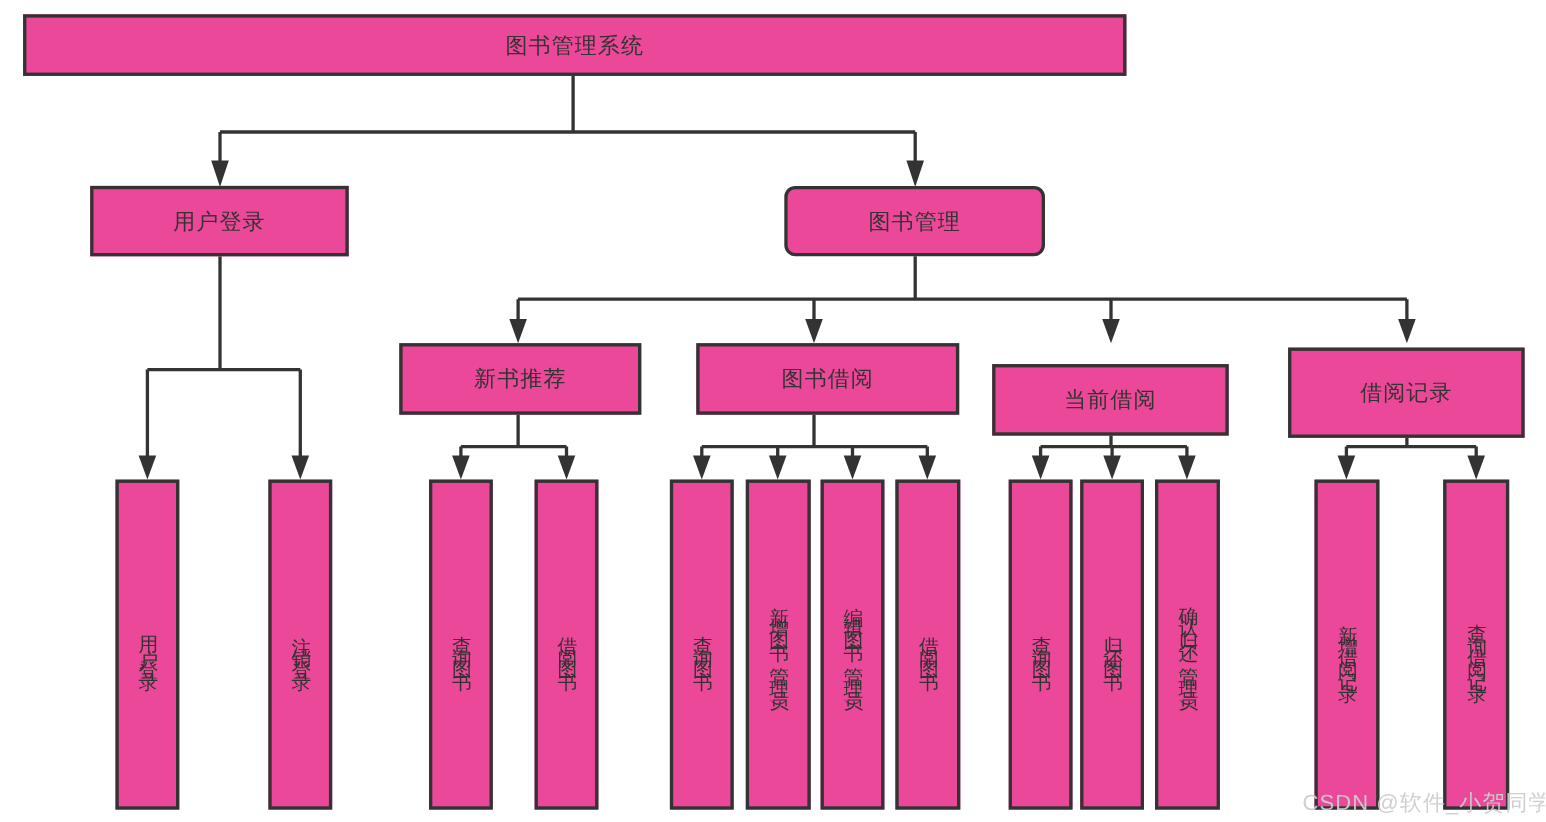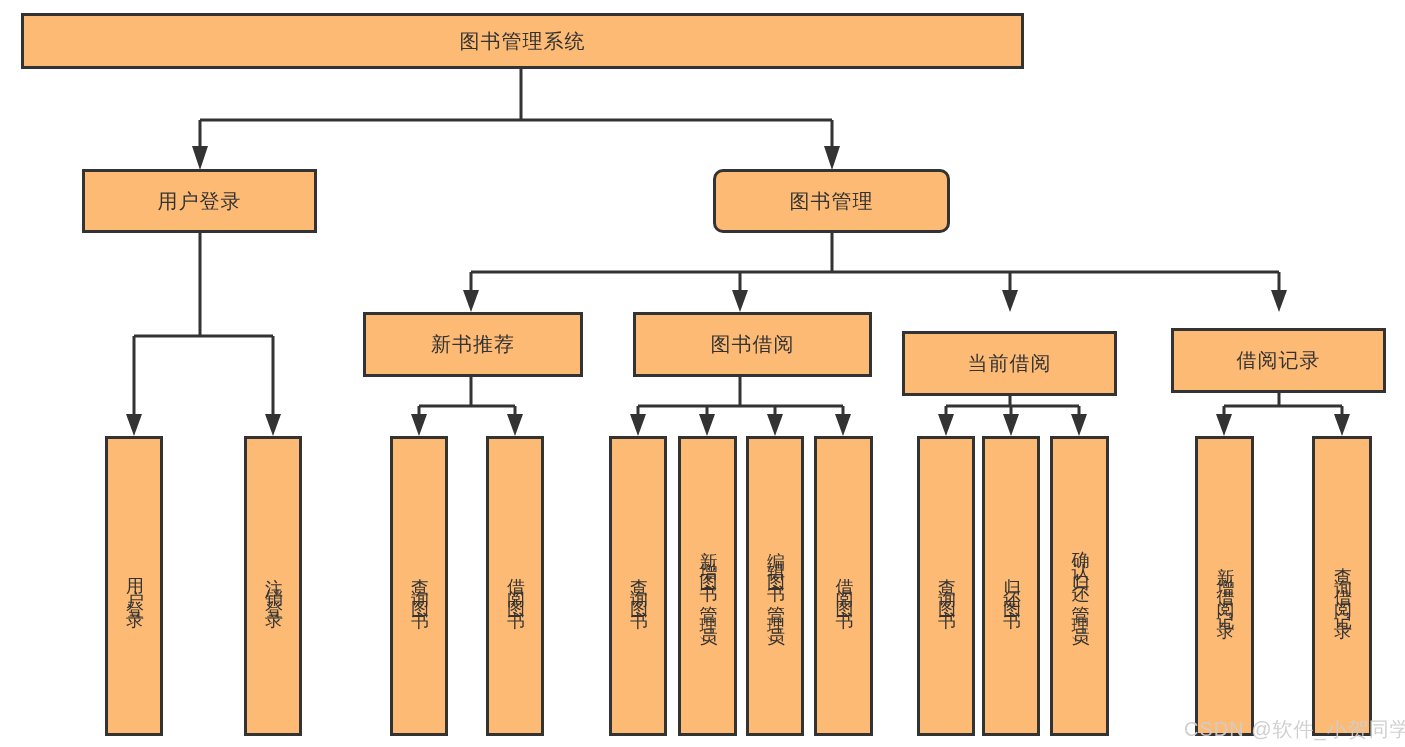--- a/index.html
+++ b/index.html
@@ -19,21 +19,21 @@
   svg.connectors {
     position: absolute;
     left: 0;
     top: 0;
     z-index: 1;
   }
   .node {
     position: absolute;
     box-sizing: border-box;
     border: 3px solid #333333;
-    background: #fdba74;
+    background: #ec4899;
     display: flex;
     align-items: center;
     justify-content: center;
     z-index: 2;
     color: #333333;
   }
   .hnode {
     font-size: 20px;
     letter-spacing: 1px;
   }
@@ -118,21 +118,21 @@
 
   <div class="node hnode" style="left:363px; top:312px; width:220px; height:65px;">
     <span>新书推荐</span>
   </div>
   <div class="node hnode" style="left:633px; top:312px; width:239px; height:65px;">
     <span>图书借阅</span>
   </div>
   <div class="node hnode" style="left:902px; top:312px; width:215px; height:65px;margin-top:19px;">
     <span>当前借阅</span>
   </div>
-  <div class="node hnode" style="left:1171px; top:328px; width:215px; height:65px;">
+  <div class="node hnode" style="left:1171px; top:316px; width:215px; height:82px;">
     <span>借阅记录</span>
   </div>
 
   <div class="node leaf" style="left:105px;">
     <span>用户登录</span>
   </div>
   <div class="node leaf" style="left:244px;">
     <span>注销登录</span>
   </div>
 

